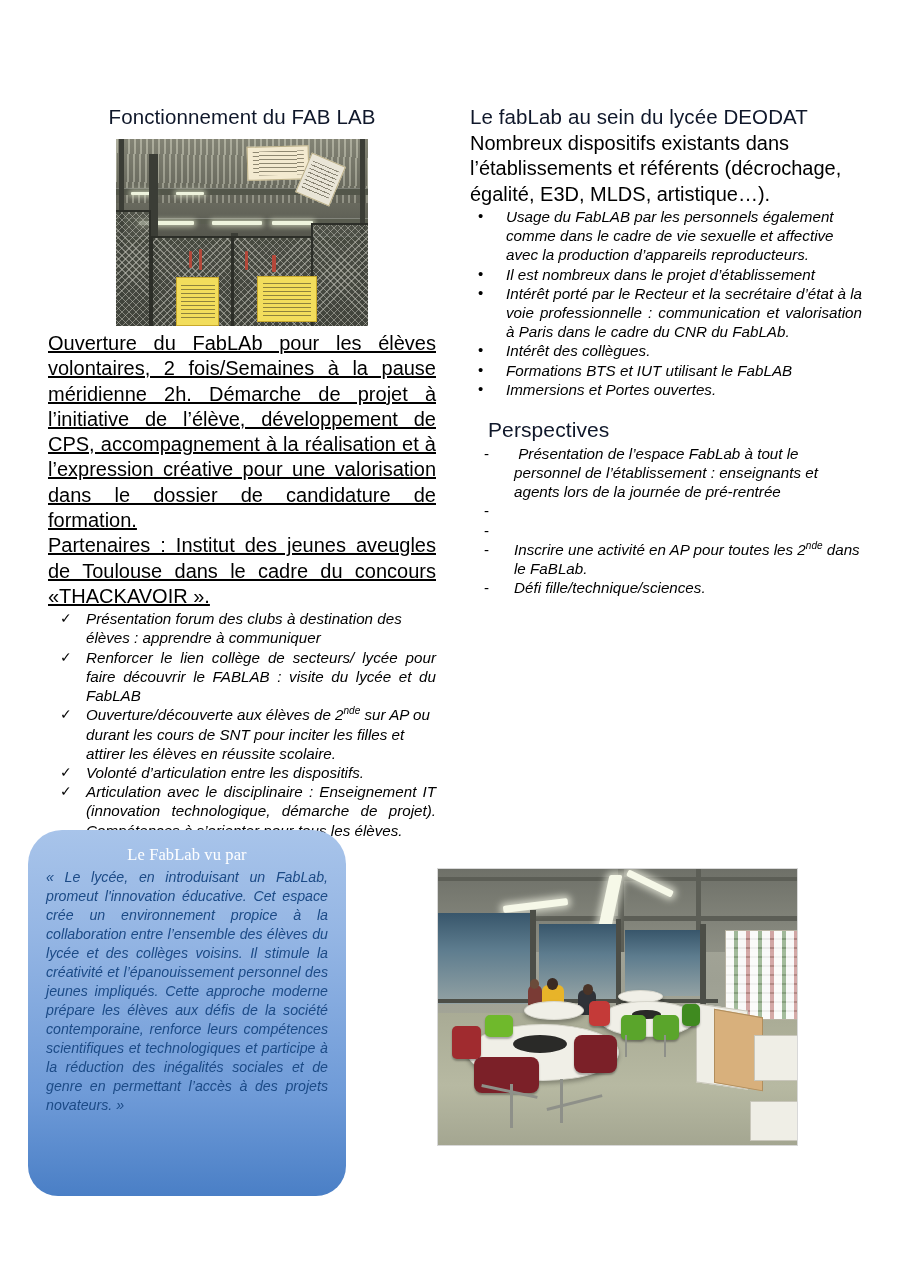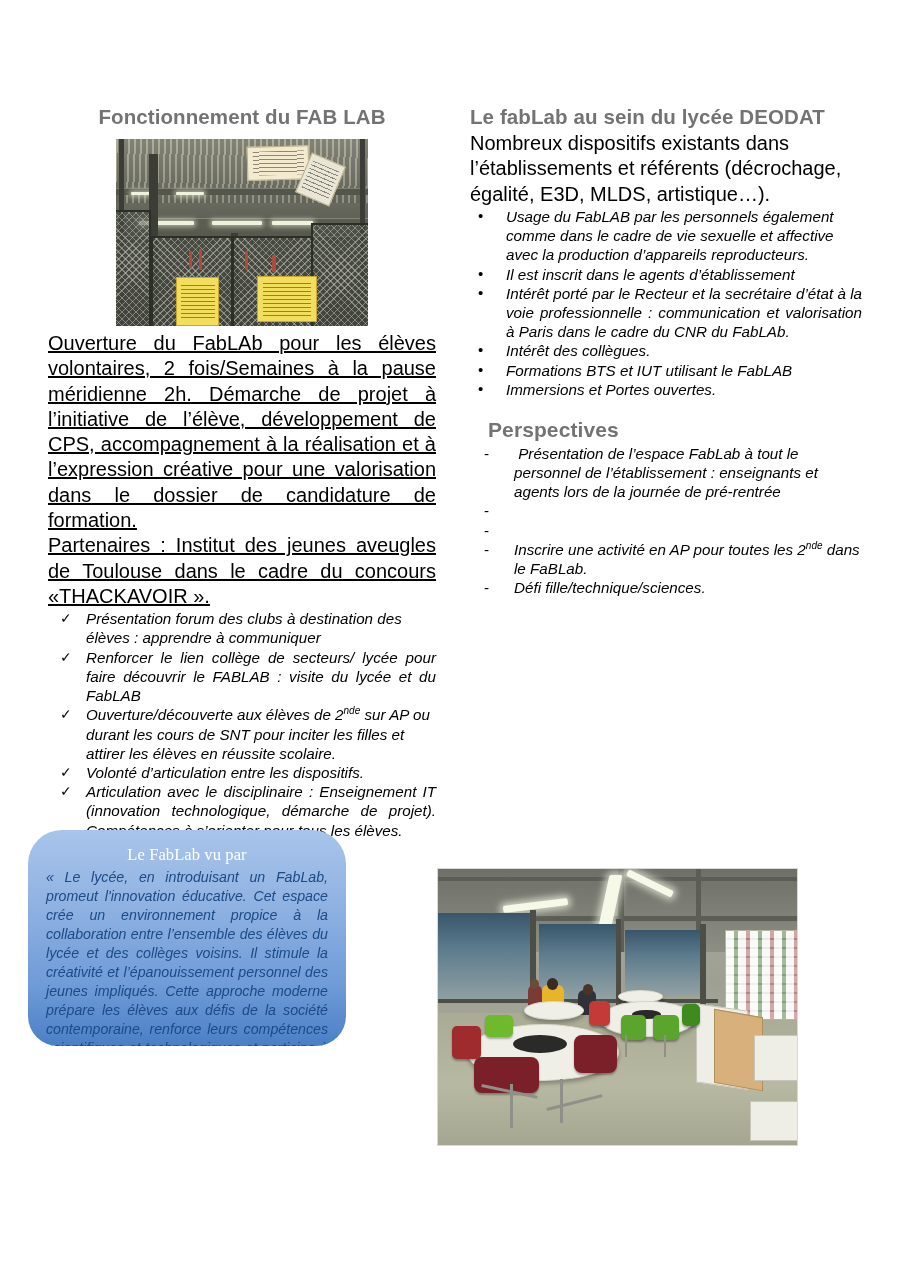--- a/index.html
+++ b/index.html
@@ -32,22 +32,22 @@
   }
   .col-right {
     position: absolute;
     left: 470px;
     top: 104px;
     width: 392px;
   }
 
   
   .heading {
-    color: #737373;
-    font-weight: bold;
+    color: #0f172a;
+    font-weight: normal;
     font-size: 20.5px;
     line-height: 1.22;
     letter-spacing: 0.1px;
     margin: 0;
   }
   .heading-left {
     text-align: center;
     font-size: 20.5px;
     margin-bottom: 10px;
   }
@@ -145,21 +145,21 @@
     margin-left: 14px;
     font-size: 15.2px;
   }
 
   
   .quote-card {
     position: absolute;
     left: 28px;
     top: 830px;
     width: 318px;
-    height: 216px;
+    height: 366px;
     border-radius: 34px 34px 30px 30px;
     background: linear-gradient(180deg, #a8c4ea 0%, #95b6e4 28%, #6f9bd8 72%, #4a7fc6 100%);
     box-shadow: 0 0 0 0 rgba(0,0,0,0);
     padding: 14px 18px 10px 18px;
     box-sizing: border-box;
     overflow: hidden;
   }
   .quote-title {
     text-align: center;
     color: #ffffff;
@@ -343,21 +343,21 @@
 
     <p class="body-text" style="text-align:left;margin-bottom:0;">Nombreux dispositifs existants dans l’établissements et référents (décrochage, égalité, E3D, MLDS, artistique…).</p>
 
     <ul class="plain dot-list">
       <li class="li-row">
         <span class="li-mark">•</span>
         <span class="li-text nojust">Usage du FabLAB par les personnels également comme dans le cadre de vie sexuelle et affective avec la production d’appareils reproducteurs.</span>
       </li>
       <li class="li-row">
         <span class="li-mark">•</span>
-        <span class="li-text nojust">Il est inscrit dans le agents d’établissement</span>
+        <span class="li-text nojust">Il est nombreux dans le projet d’établissement</span>
       </li>
       <li class="li-row">
         <span class="li-mark">•</span>
         <span class="li-text">Intérêt porté par le Recteur et la secrétaire d’état à la voie professionnelle : communication et valorisation à Paris dans le cadre du CNR du FabLAb.</span>
       </li>
       <li class="li-row">
         <span class="li-mark">•</span>
         <span class="li-text nojust">Intérêt des collègues.</span>
       </li>
       <li class="li-row">

